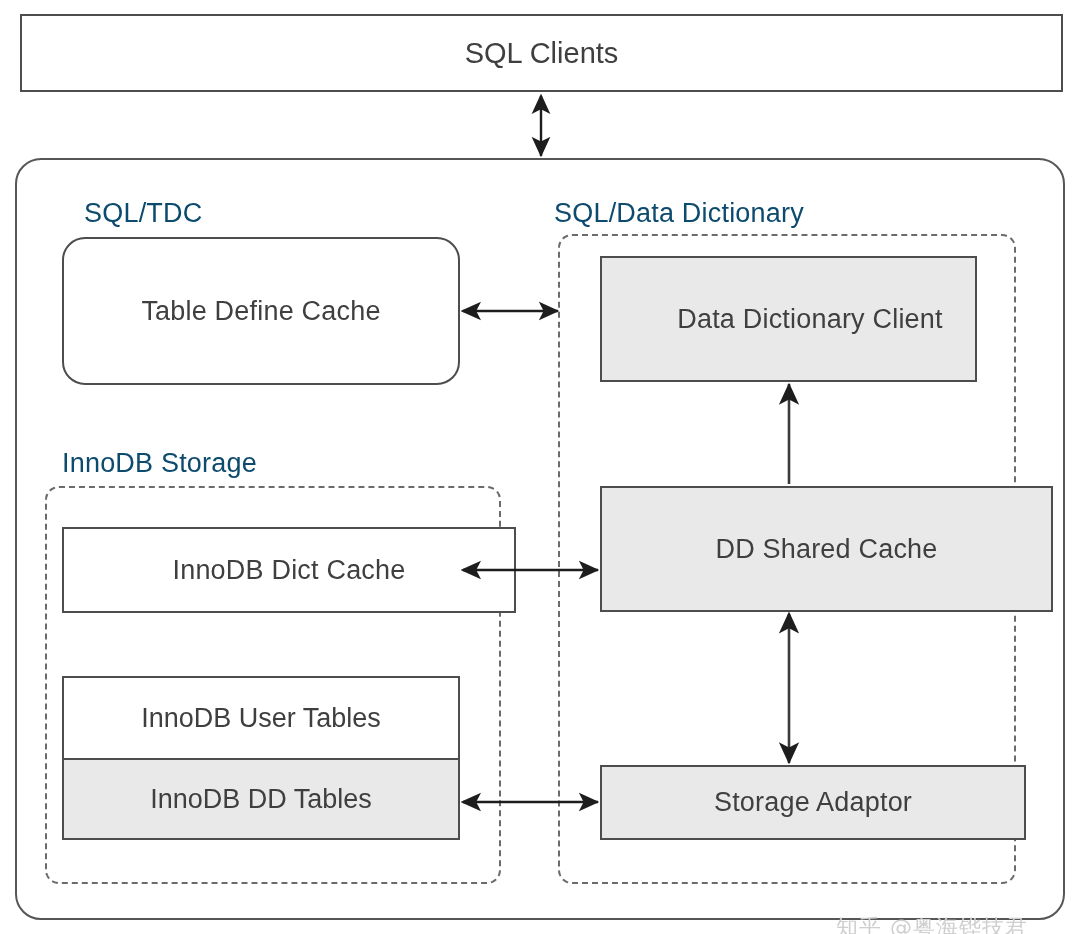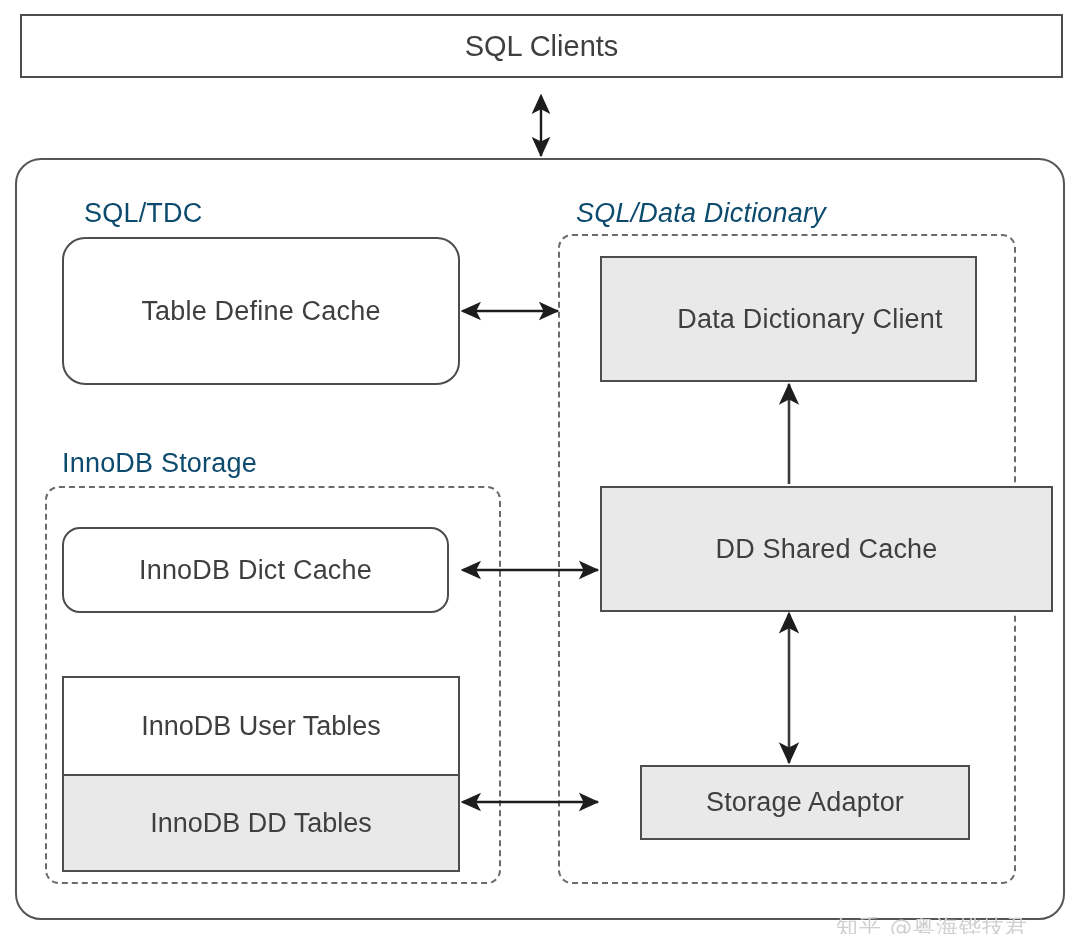--- a/index.html
+++ b/index.html
@@ -120,62 +120,62 @@
   }
   .stack > .cell.filled {
     background: #e9e9e9;
   }
 </style>
 </head>
 <body>
 
 <div id="canvas">
 
-  <div class="node clients-bar" style="left:20px; top:14px; width:1043px; height:64px;">
+  <div class="node clients-bar" style="left:20px; top:14px; width:1043px; height:78px;">
     <span>SQL  Clients</span>
   </div>
 
   <div class="outer-container" style="left:15px; top:158px; width:1050px; height:762px;"></div>
 
   <div class="group-label" style="left:84px; top:198px;">SQL/TDC</div>
 
-  <div class="group-label" style="left:576px; top:198px;font-style:italic;">SQL/Data Dictionary</div>
+  <div class="group-label" style="left:554px; top:198px;">SQL/Data Dictionary</div>
 
   <div class="group-label" style="left:62px; top:448px;">InnoDB Storage</div>
 
   <div class="dashed-group" style="left:558px; top:234px; width:458px; height:650px;"></div>
 
   <div class="dashed-group" style="left:45px; top:486px; width:456px; height:398px;"></div>
 
   <div class="node box" style="left:62px; top:237px; width:398px; height:148px;border-radius:23px;">
     <span>Table Define Cache</span>
   </div>
 
   <div class="node box filled" style="left:600px; top:256px; width:377px; height:126px;padding-left:43px;">
     <span>Data Dictionary Client</span>
   </div>
 
-  <div class="node box" style="left:62px; top:527px; width:387px; height:86px;border-radius:18px;">
+  <div class="node box" style="left:62px; top:527px; width:454px; height:86px;">
     <span>InnoDB Dict Cache</span>
   </div>
 
   <div class="node box filled" style="left:600px; top:486px; width:453px; height:126px;">
     <span>DD Shared Cache</span>
   </div>
 
-  <div class="stack" style="left:62px; top:676px; width:398px; height:196px;">
+  <div class="stack" style="left:62px; top:676px; width:398px; height:164px;">
     <div class="cell">
       <span>InnoDB User Tables</span>
     </div>
     <div class="cell filled divider-top">
       <span>InnoDB DD Tables</span>
     </div>
   </div>
 
-  <div class="node box filled" style="left:600px; top:765px; width:330px; height:75px;margin-left:40px;">
+  <div class="node box filled" style="left:600px; top:765px; width:426px; height:75px;">
     <span>Storage Adaptor</span>
   </div>
 
   <svg id="connectors" viewBox="0 0 1080 934">
     <defs>
       <marker id="arrowEnd" markerWidth="9" markerHeight="9" refX="8" refY="4.5" orient="auto" markerUnits="strokeWidth">
         <path d="M0,0.6 L8.5,4.5 L0,8.4 L2,4.5 Z" fill="#1d1d1d"></path>
       </marker>
       <marker id="arrowStart" markerWidth="9" markerHeight="9" refX="1" refY="4.5" orient="auto" markerUnits="strokeWidth">
         <path d="M8.5,0.6 L0,4.5 L8.5,8.4 L6.5,4.5 Z" fill="#1d1d1d"></path>

